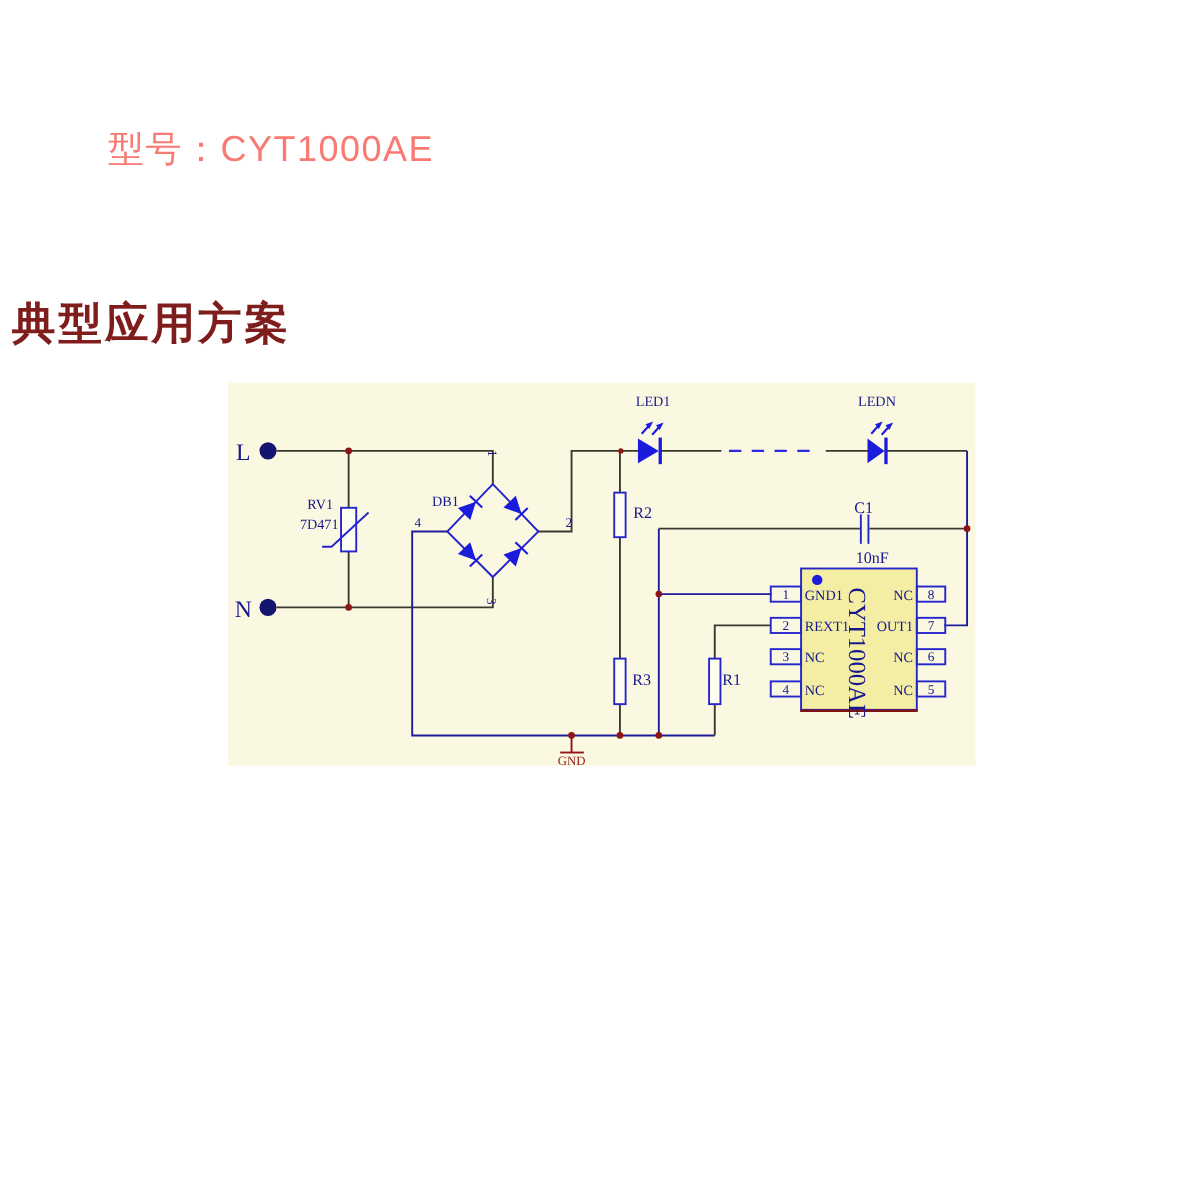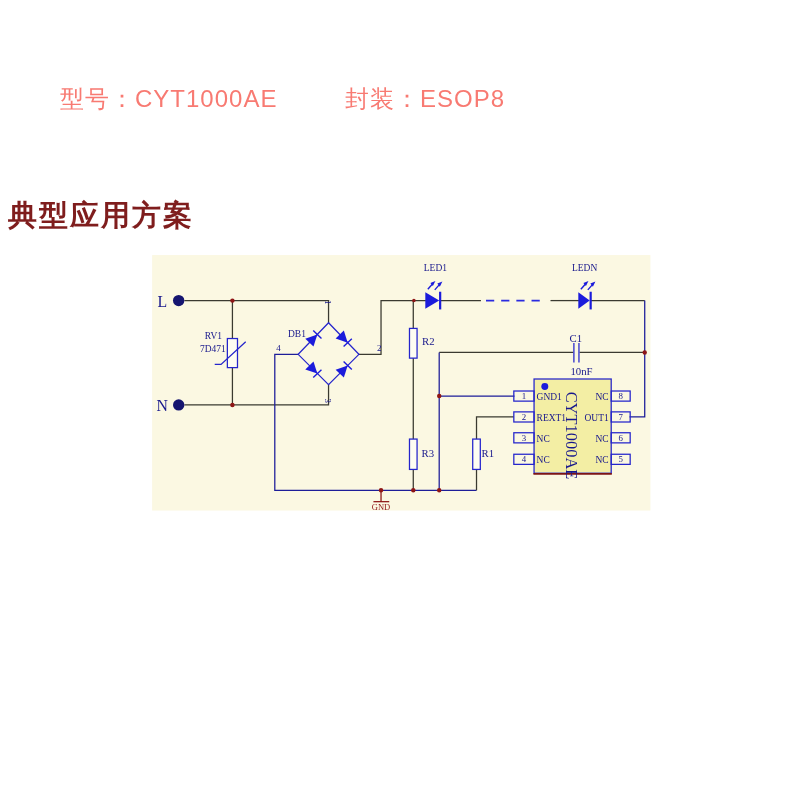--- a/index.html
+++ b/index.html
@@ -1,20 +1,20 @@
 <!DOCTYPE html>
 <html><head>
 <meta charset="utf-8">
 <style>
   html,body{margin:0;padding:0;}
   body{
     width:800px;height:800px;background:#ffffff;position:relative;overflow:hidden;
     font-family:"Liberation Sans",sans-serif;
   }
-  .hdr-line{position:absolute;top:0;left:0;width:676px;height:120px;text-decoration:underline;}
+  .hdr-line{position:absolute;top:0;left:12px;width:676px;height:120px;text-decoration:underline;}
   .hdr-item{position:absolute;top:83px;color:#f87a72;font-size:24px;letter-spacing:1px;white-space:nowrap;}
   .hdr-model{left:60px;}
   .hdr-pkg{left:345px;}
   .hdr-diagram{left:575px;}
   .section-title{
     position:absolute;left:8px;top:196px;margin:0;color:#7f1d1d;
     font-family:"Liberation Serif",serif;font-size:29px;font-weight:bold;letter-spacing:2px;
   }
   .schematic-wrap{position:absolute;left:0;top:250px;width:800px;height:430px;}
   svg{display:block;}
@@ -30,21 +30,20 @@
   .dot{fill:#8e1515;}
   .gndl{stroke:#8e1515;stroke-width:2;fill:none;}
   .txt{fill:#17178c;font-family:"Liberation Serif",serif;}
   .redtxt{fill:#8e1515;font-family:"Liberation Serif",serif;}
 </style>
 </head>
 <body>
 
 <div class="hdr-line">
   <span class="hdr-item hdr-model">型号：CYT1000AE</span>
-  <span class="hdr-item hdr-pkg">封装：ESOP8</span>
 </div>
 
 <h1 class="section-title">典型应用方案</h1>
 
 <div class="schematic-wrap">
 <svg width="800" height="430" viewBox="0 250 800 680" xmlns="http://www.w3.org/2000/svg">
 
   <rect x="8" y="258" width="788" height="404" fill="#fbf8e2"></rect>
 
   <g>

